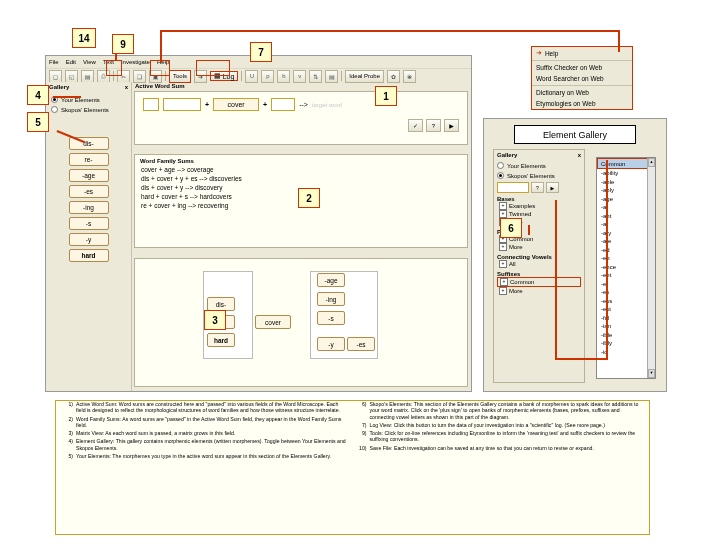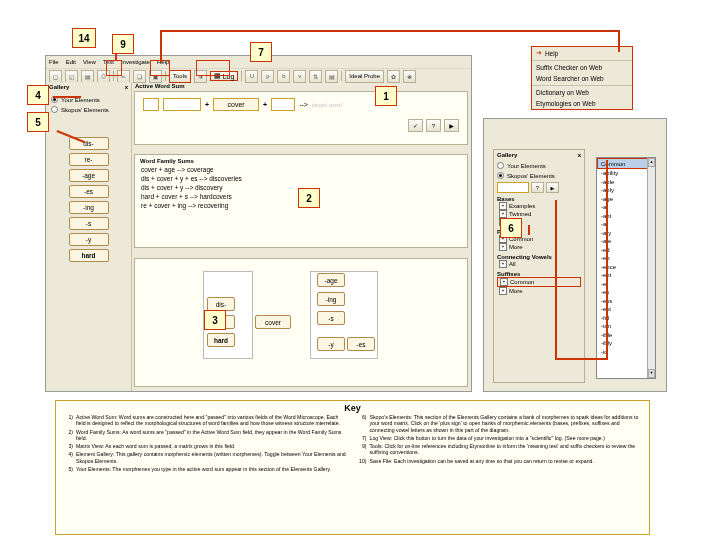--- a/index.html
+++ b/index.html
@@ -210,20 +210,21 @@
   </div>
   <div class="sep"></div>
   <div class="mi">Suffix Checker on Web</div>
   <div class="mi">Word Searcher on Web</div>
   <div class="sep"></div>
   <div class="mi">Dictionary on Web</div>
   <div class="mi">Etymologies on Web</div>
 </div>
 
 <div id="egw">
+  <div class="titlebox">Element Gallery</div>
 
   <div id="eg-panel">
     <div class="eg-hdr">
       <span>Gallery</span>
       <span>x</span>
     </div>
     <div class="eg-body">
       <div class="radio-row">
         <span class="radio"></span>
         <span>Your Elements</span>
@@ -330,21 +331,20 @@
 <div class="callout" style="left:112px;top:34px;width:20px;height:18px;">9</div>
 <div class="callout" style="left:250px;top:42px;width:20px;height:18px;">7</div>
 <div class="callout" style="left:27px;top:85px;width:20px;height:18px;">4</div>
 <div class="callout" style="left:27px;top:112px;width:20px;height:18px;">5</div>
 <div class="callout" style="left:375px;top:86px;width:20px;height:18px;">1</div>
 <div class="callout" style="left:298px;top:188px;width:20px;height:18px;">2</div>
 <div class="callout" style="left:204px;top:310px;width:20px;height:18px;">3</div>
 <div class="callout" style="left:500px;top:218px;width:20px;height:18px;">6</div>
 
 <div id="key">
-  <h2>Key</h2>
   <div class="key-cols">
     <div class="key-col">
       <div class="key-item">
           <span class="key-num">1)</span>
           <span>Active Word Sum: Word sums are constructed here and "passed" into various fields of the Word Microscope. Each field is designed to reflect the morphological structures of word families and how those witness structure interrelate.</span>
         </div>
       <div class="key-item">
           <span class="key-num">2)</span>
           <span>Word Family Sums: As word sums are "passed" in the Active Word Sum field, they appear in the Word Family Sums field.</span>
         </div>

